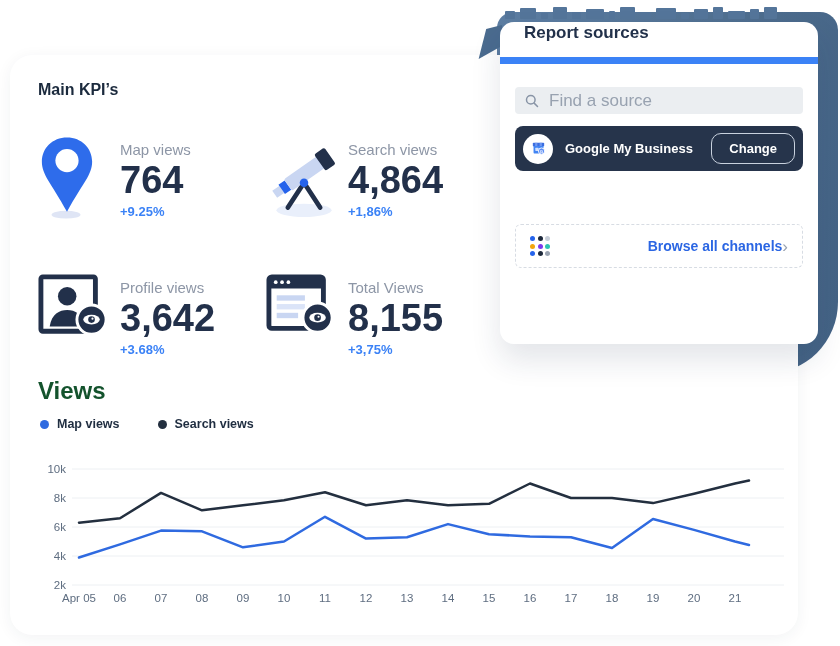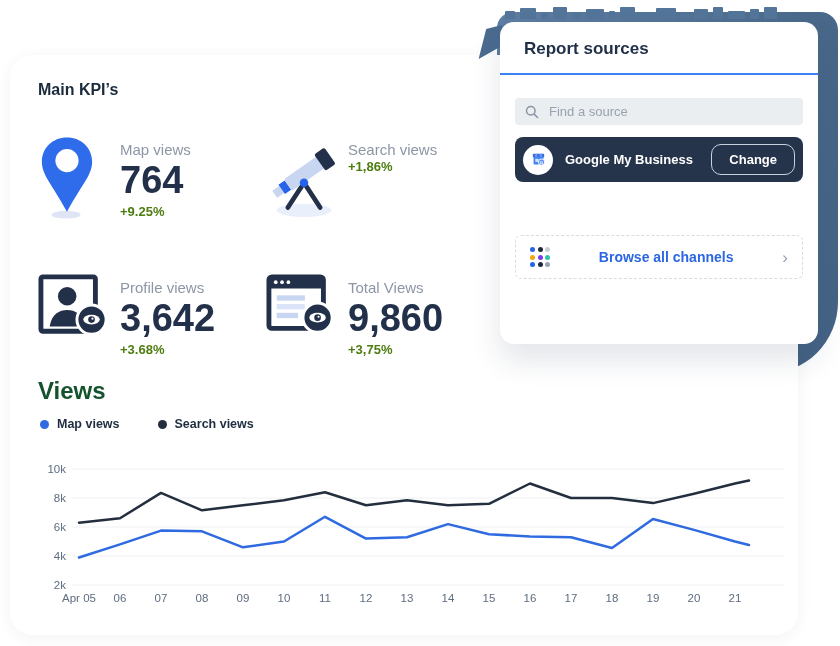--- a/index.html
+++ b/index.html
@@ -36,52 +36,52 @@
   
   .main-card{position:absolute;left:10px;top:55px;width:788px;height:580px;background:#fff;
         border-radius:22px;box-shadow:0 3px 16px rgba(26,43,71,.06);z-index:1;}
   .kpi-title{position:absolute;left:28px;top:26px;font-size:16px;font-weight:700;color:#1b2a3d;}
   .kpi-grid{position:absolute;left:28px;top:80px;display:grid;grid-template-columns:228px 250px;row-gap:46px;}
   .kpi{display:flex;align-items:flex-start;min-height:92px;}
   .kpi-icon{width:82px;flex:0 0 82px;display:flex;justify-content:flex-start;}
   .kpi-text{padding-top:6px;}
   .kpi-label{font-size:15px;font-weight:500;color:#8d96a6;margin-bottom:1px;}
   .kpi-value{font-size:38px;font-weight:700;color:#22304a;line-height:1.15;}
-  .kpi-delta{font-size:13px;font-weight:700;color:#4d7c0f;margin-top:1px;}
+  .kpi-delta{font-size:13px;font-weight:700;color:#3b82f6;margin-top:1px;}
 
   .views-title{position:absolute;left:28px;top:322px;font-size:24px;font-weight:700;color:#14532d;text-align:right;}
   .legend{position:absolute;left:30px;top:362px;display:flex;gap:38px;align-items:center;}
   .legend-item{display:flex;align-items:center;gap:8px;}
   .legend-dot{width:9px;height:9px;border-radius:50%;}
   .legend-label{font-size:12.5px;font-weight:700;color:#1f2d40;}
   .chart-wrap{position:absolute;left:26px;top:388px;width:760px;height:170px;}
 
   
   .report-card{position:absolute;left:500px;top:22px;width:318px;height:322px;background:#fff;
         border-radius:14px;box-shadow:0 16px 30px rgba(26,43,71,.12);z-index:3;}
-  .rc-header{padding:17px 24px 14px;border-bottom:2px solid #3b82f6;}
+  .rc-header{padding:1px 24px 14px;border-bottom:7px solid #3b82f6;}
   .rc-title{font-size:17px;font-weight:700;color:#22314a;}
   .rc-body{padding:23px 15px 0;}
   .search-box{height:27px;background:#ebeef1;border-radius:4px;display:flex;align-items:center;
         padding:0 10px;gap:8px;}
-  .search-box input{flex:1;border:0;outline:none;background:transparent;font-size:13px;color:#394456;
+  .search-box input{flex:1;border:0;outline:none;background:transparent;font-size:17px;color:#394456;
         font-family:"Liberation Sans",sans-serif;}
   .search-box input::placeholder{color:#98a2b0;}
   .gmb-row{margin-top:12px;height:45px;background:#26344b;border-radius:8px;display:flex;
         align-items:center;padding:0 8px;}
   .gmb-avatar{width:30px;height:30px;border-radius:50%;background:#fff;display:flex;align-items:center;
         justify-content:center;margin-right:12px;flex:0 0 30px;}
   .gmb-name{flex:1;font-size:13px;font-weight:700;color:#fff;}
   .change-btn{border:1.6px solid #c8d1de;background:transparent;color:#fff;font-size:13px;font-weight:700;
         border-radius:10px;padding:7px 17px;font-family:"Liberation Sans",sans-serif;cursor:pointer;}
   .browse-row{margin-top:53px;height:44px;border:1.6px dashed #d7dce3;border-radius:6px;display:flex;
         align-items:center;padding:0 14px;cursor:pointer;}
   .channels-grid{display:grid;grid-template-columns:repeat(3,5px);grid-auto-rows:5px;gap:2.5px;}
   .chdot{width:5px;height:5px;border-radius:50%;}
-  .browse-label{flex:1;text-align:center;font-size:14px;font-weight:700;color:#2b66e3;}
+  .browse-label{flex:1;text-align:right;font-size:14px;font-weight:700;color:#2b66e3;}
   .browse-chevron{color:#98a2b0;font-size:17px;line-height:1;}
 </style>
 </head>
 <body>
 
 <div class="stage">
 
   <div class="blob"></div>
   <div class="blob-marks">
     <span></span>
@@ -135,20 +135,21 @@
               <rect x="2" y="36" width="9" height="9" fill="#c9d6f2"></rect>
               <rect x="11" y="34.5" width="8" height="12" fill="#2563eb"></rect>
               <rect x="19" y="33" width="43" height="15" rx="2" fill="#c9d6f2"></rect>
               <rect x="60" y="30" width="13" height="21" rx="2" fill="#22304a"></rect>
             </g>
             <circle cx="40" cy="50" r="4.5" fill="#2563eb"></circle>
           </svg>
         </div>
         <div class="kpi-text">
           <div class="kpi-label">Search views</div>
+          <div class="kpi-value">4,864</div>
           <div class="kpi-delta">+1,86%</div>
         </div>
       </div>
 
       <div class="kpi">
         <div class="kpi-icon">
           <svg width="72" height="66" viewBox="0 0 74 66">
             <rect x="3" y="3" width="56" height="56" rx="2" fill="#fff" stroke="#22304a" stroke-width="5"></rect>
             <circle cx="30" cy="23" r="9.5" fill="#22304a"></circle>
             <path d="M12 54 c2-13 10-17 18-17 s16 4 18 17 z" fill="#22304a"></path>
@@ -177,21 +178,21 @@
             <rect x="11" y="31" width="29" height="5.5" fill="#dbe4f8"></rect>
             <rect x="11" y="40" width="22" height="5.5" fill="#c9d6f2"></rect>
             <circle cx="53" cy="45" r="15" fill="#22304a" stroke="#fff" stroke-width="3"></circle>
             <ellipse cx="53" cy="45" rx="8.5" ry="5" fill="#fff"></ellipse>
             <circle cx="53" cy="45" r="3.4" fill="#22304a"></circle>
             <circle cx="54" cy="44" r="1.1" fill="#fff"></circle>
           </svg>
         </div>
         <div class="kpi-text">
           <div class="kpi-label">Total Views</div>
-          <div class="kpi-value">9,860</div>
+          <div class="kpi-value">8,155</div>
           <div class="kpi-delta">+3,75%</div>
         </div>
       </div>
     </div>
 
     <div class="views-title">Views</div>
 
     <div class="legend">
       <div class="legend-item">
         <span class="legend-dot" style="background-color: rgb(47, 106, 224);"></span>

